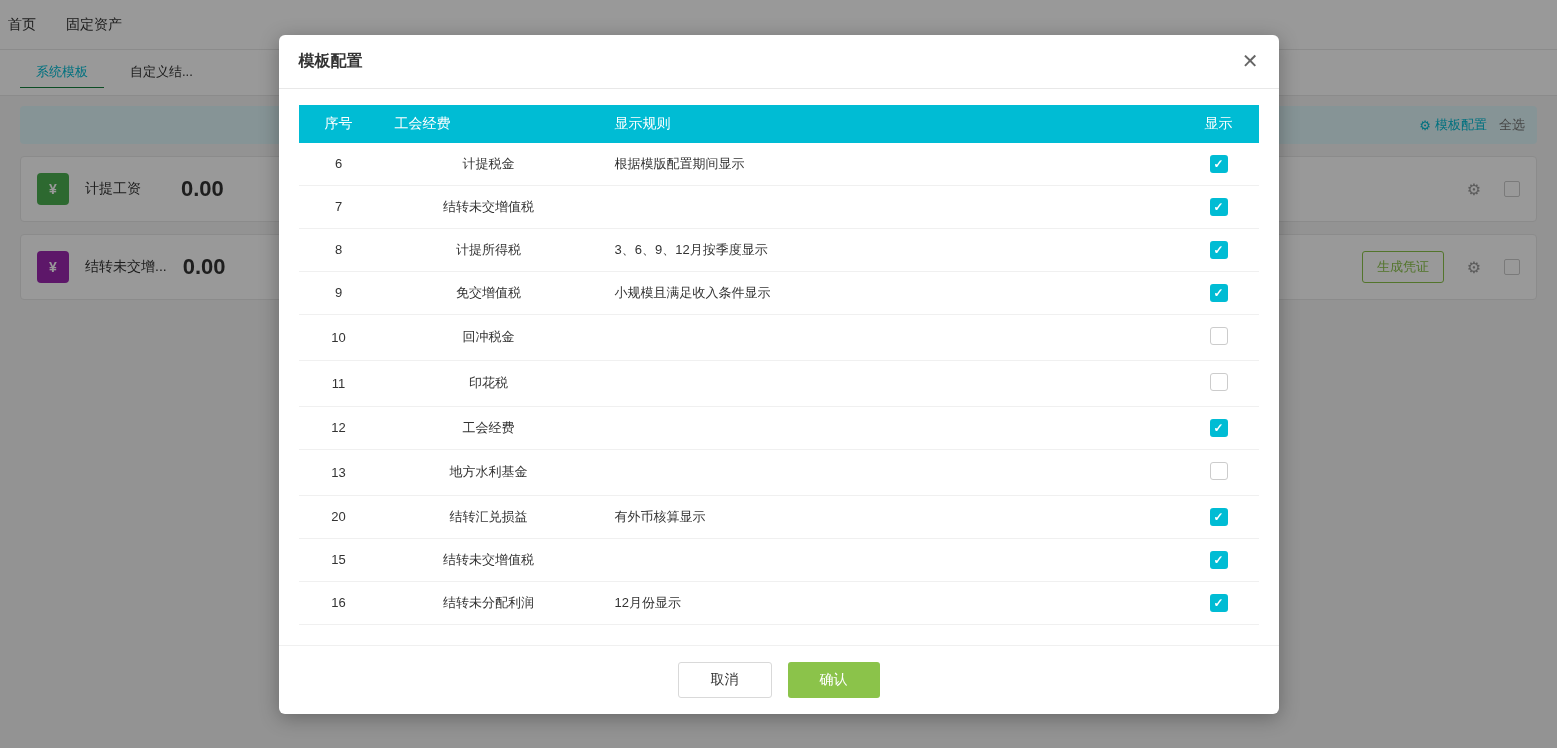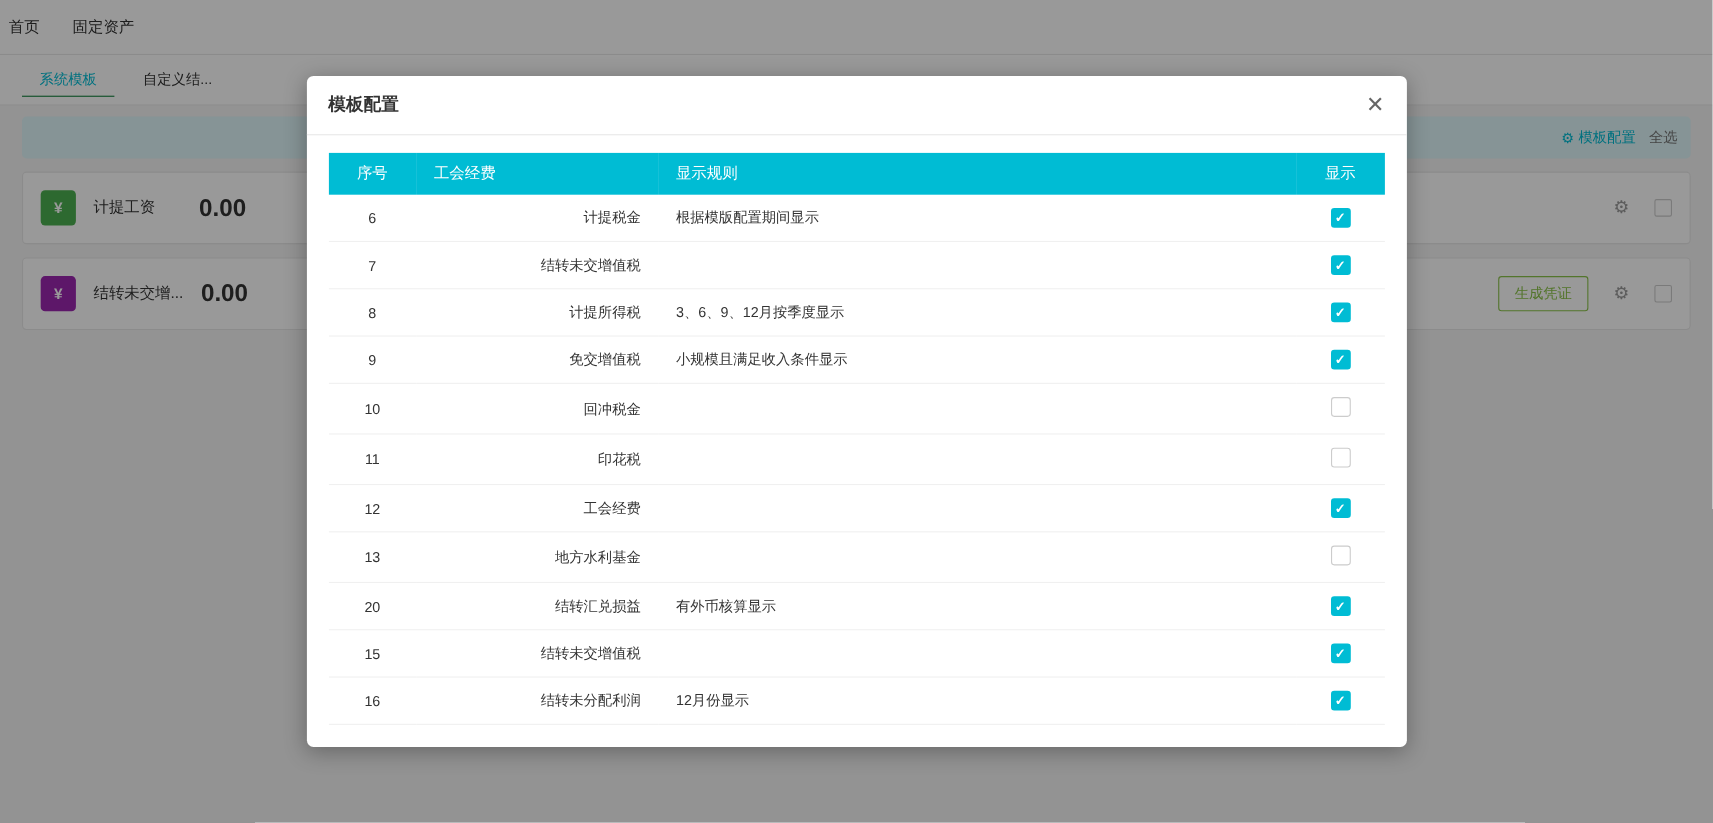--- a/index.html
+++ b/index.html
@@ -255,21 +255,21 @@
     .config-table tbody tr {
       border-bottom: 1px solid #f0f0f0;
     }
     .config-table tbody td {
       padding: 12px 16px;
       font-size: 13px;
       color: #333;
       text-align: center;
     }
     .config-table tbody td:nth-child(2) {
-      text-align: right;
+      text-align: center;
     }
     .config-table tbody td:nth-child(3) {
       text-align: left;
     }
 
     
     .teal-checkbox {
       width: 18px;
       height: 18px;
       border: 2px solid #00bcd4;
@@ -449,14 +449,18 @@
             </tr>
             <tr>
               <td>16</td>
               <td>结转未分配利润</td>
               <td>12月份显示</td>
               <td style="text-align: center;"><div class="teal-checkbox" style="display: inline-flex; align-items: center; justify-content: center;"></div></td>
             </tr>
           </tbody>
       </table>
     </div>
+    <div class="modal-footer">
+      <button class="btn-cancel">取消</button>
+      <button class="btn-confirm">确认</button>
+    </div>
   </div>
 </div>
 
 </body></html>

